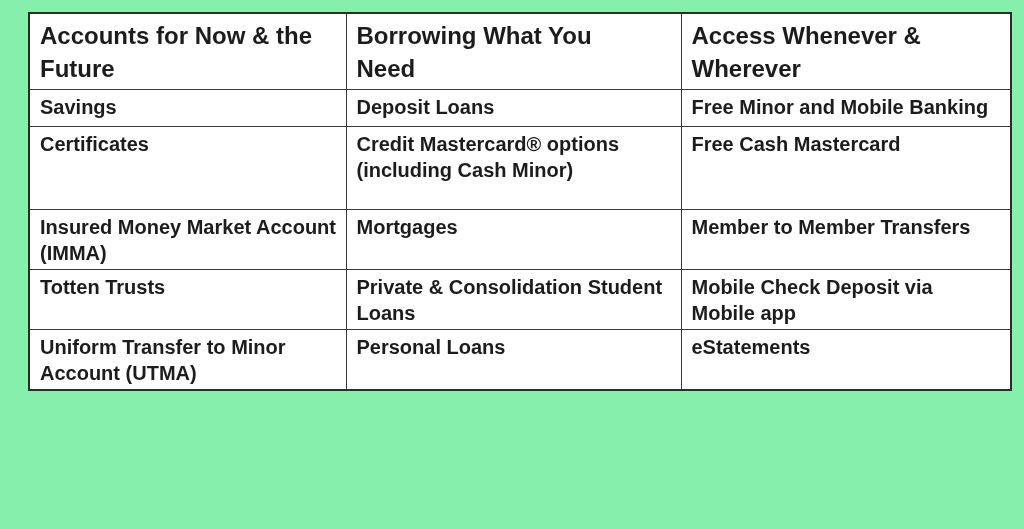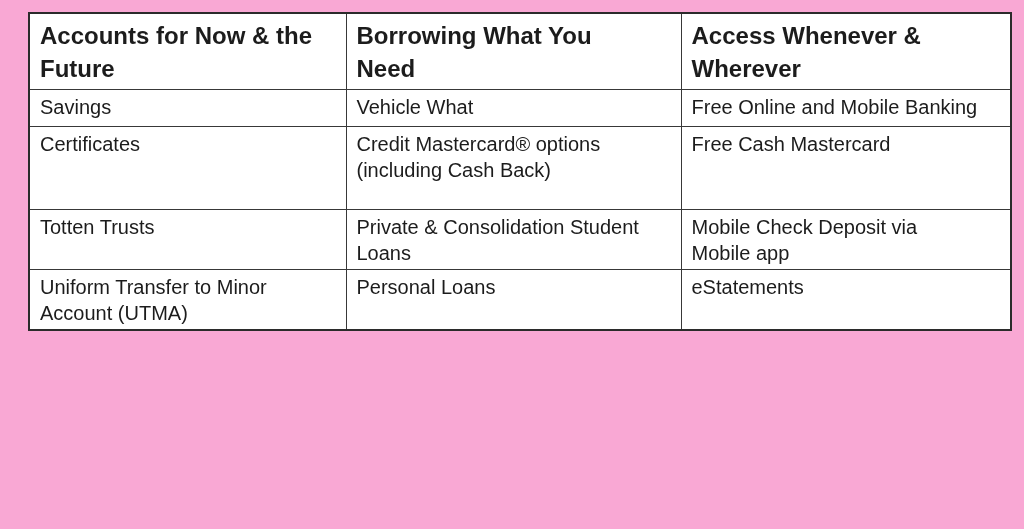--- a/index.html
+++ b/index.html
@@ -2,21 +2,21 @@
 <html><head>
 <meta charset="utf-8">
 <style>
   * { box-sizing: border-box; margin: 0; padding: 0; }
   html, body {
     width: 1024px; height: 529px;
     background: #ffffff;
     font-family: "Liberation Sans", sans-serif;
     overflow: hidden;
   }
-  .page { position: relative; width: 1024px; height: 529px; background: #f9a8d4; }
+  .page { position: relative; width: 1024px; height: 529px; background: #86efac; }
   table.comparison {
     position: absolute;
     left: 28px; top: 12px;
     width: 982px;
     border-collapse: collapse;
     table-layout: fixed;
     background: #ffffff;
     border: 2px solid #2b2b2b;
   }
   col.c1 { width: 317px; }
@@ -31,21 +31,21 @@
     overflow: hidden;
   }
   th {
     font-size: 24px;
     font-weight: bold;
     line-height: 33px;
     padding: 5px 8px 4px 10px;
   }
   td {
     font-size: 20px;
-    font-weight: normal;
+    font-weight: bold;
     line-height: 26px;
     padding: 4px 8px 3px 10px;
   }
   thead tr            { height: 74px; }
   tbody tr:nth-child(1) { height: 37px; }
   tbody tr:nth-child(2) { height: 83px; }
   tbody tr:nth-child(3) { height: 55px; }
   tbody tr:nth-child(4) { height: 58px; }
   tbody tr:nth-child(5) { height: 40px; }
   tbody tr:nth-child(6) { height: 58px; padding-left: 40px; }
@@ -68,28 +68,34 @@
 Future</th>
         <th>Borrowing What You
 Need</th>
         <th>Access Whenever &amp;
 Wherever</th>
       </tr>
     </thead>
     <tbody>
       <tr>
         <td>Savings</td>
-        <td>Vehicle What</td>
-        <td>Free Online and Mobile Banking</td>
+        <td>Deposit Loans</td>
+        <td>Free Minor and Mobile Banking</td>
       </tr>
       <tr>
         <td>Certificates</td>
         <td>Credit Mastercard® options
-(including Cash Back)</td>
+(including Cash Minor)</td>
         <td>Free Cash Mastercard</td>
+      </tr>
+      <tr>
+        <td>Insured Money Market Account
+(IMMA)</td>
+        <td>Mortgages</td>
+        <td>Member to Member Transfers</td>
       </tr>
       <tr>
         <td>Totten Trusts</td>
         <td>Private &amp; Consolidation Student
 Loans</td>
         <td>Mobile Check Deposit via
 Mobile app</td>
       </tr>
       <tr>
         <td>Uniform Transfer to Minor

